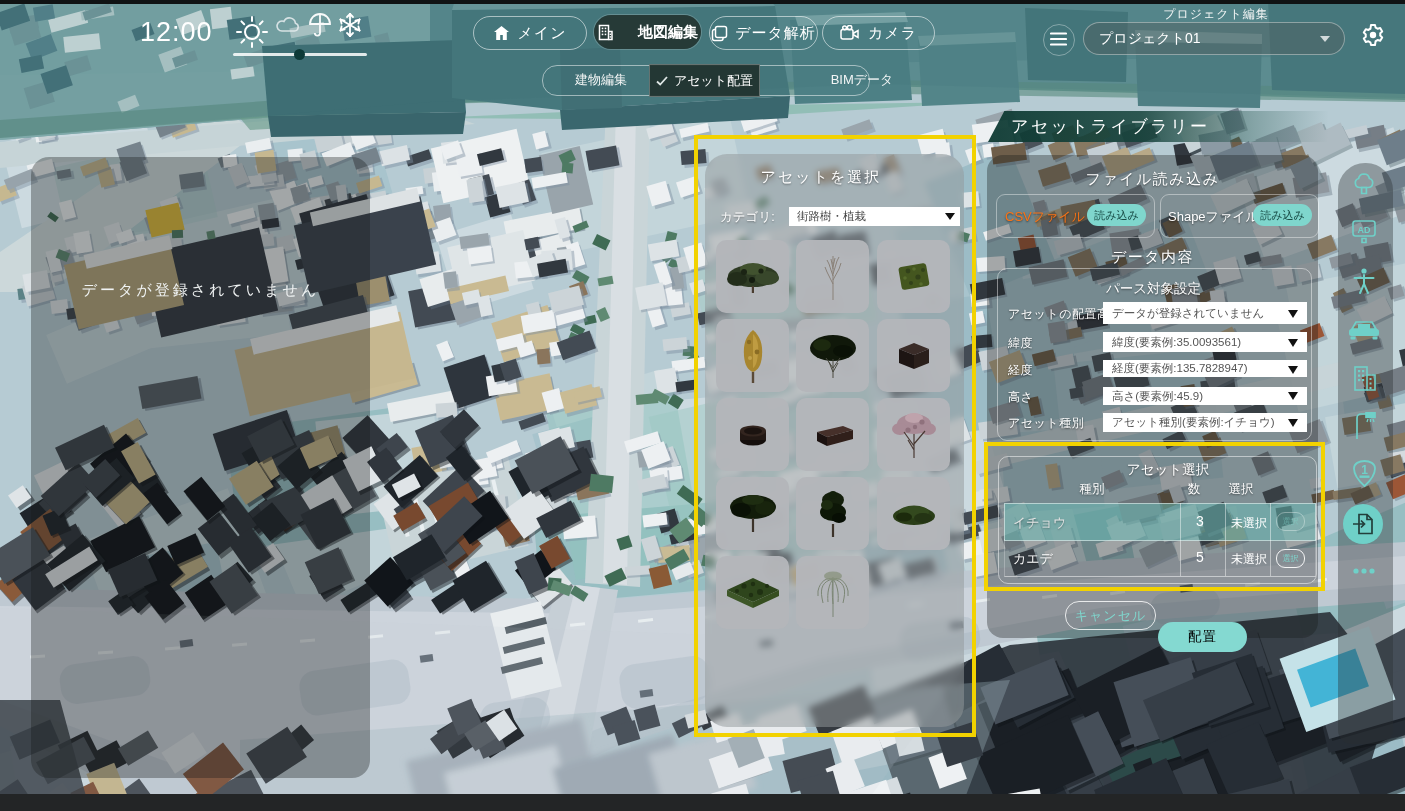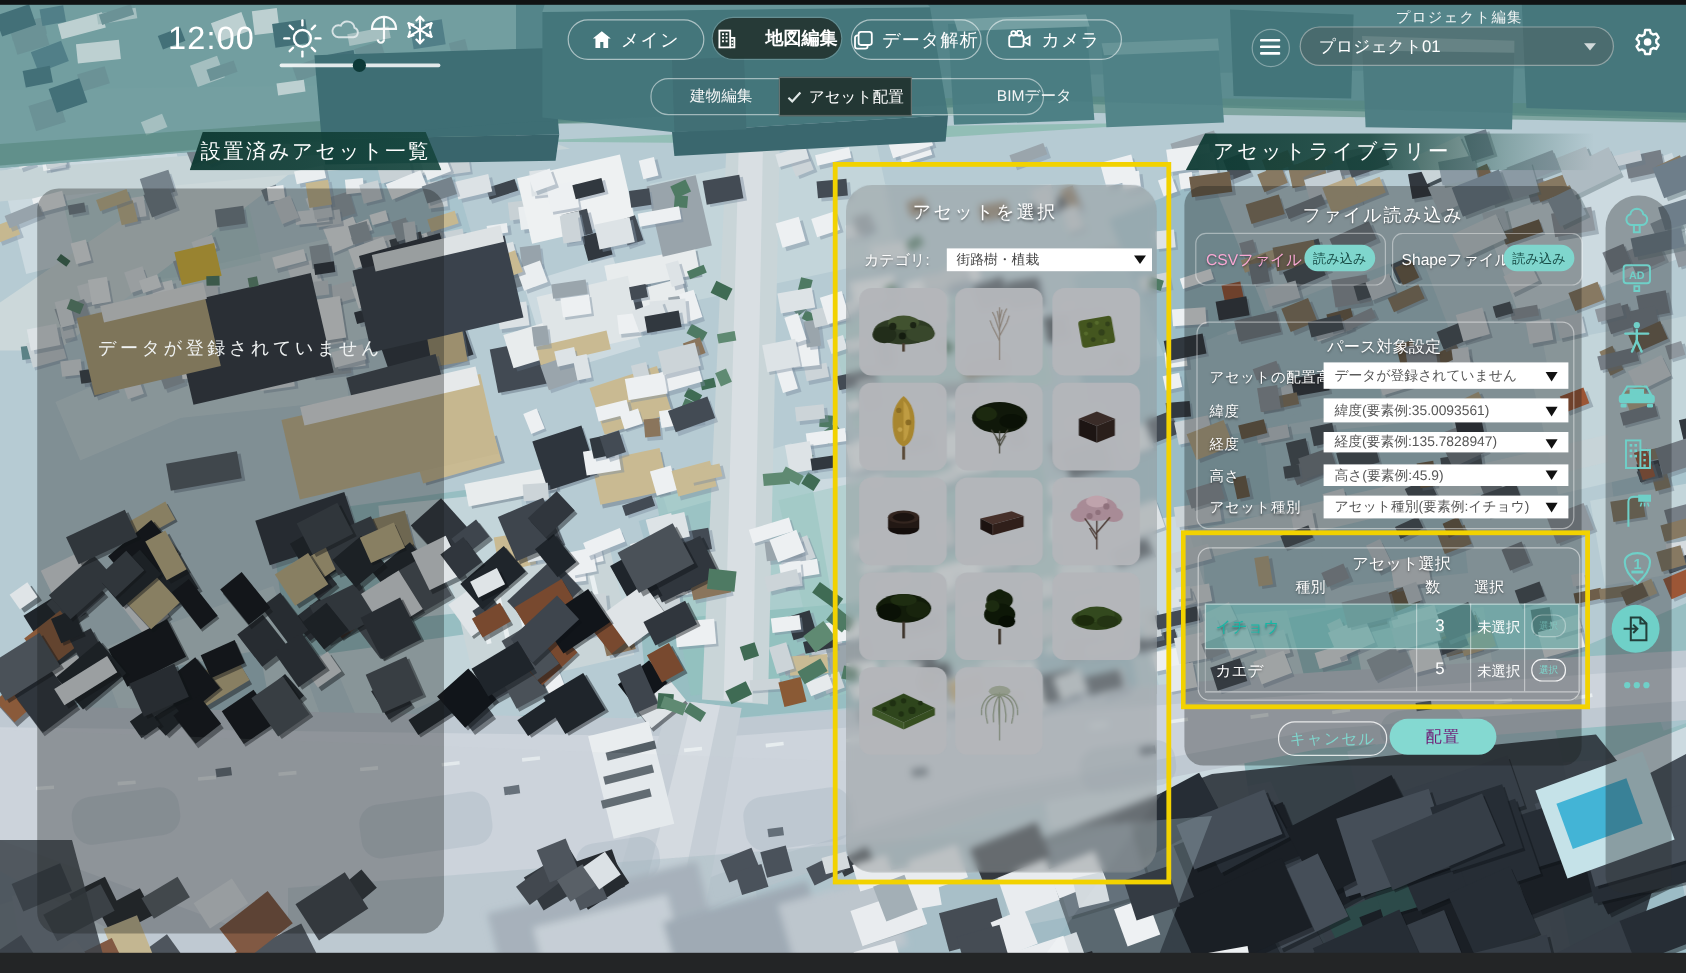--- a/index.html
+++ b/index.html
@@ -1924,21 +1924,20 @@
 <div style="position:absolute;left:1083px;top:22px;width:262px;height:33px;background:rgba(84,92,92,.42);border:1px solid rgba(200,210,210,.55);border-radius:17px;display:flex;align-items:center;color:#fff;font-size:14px;padding-left:15px;box-sizing:border-box">プロジェクト01</div>
 <div style="position:absolute;left:1320px;top:36px;width:0;height:0;border-left:5px solid transparent;border-right:5px solid transparent;border-top:6px solid rgba(255,255,255,.75)"></div>
 
 <svg style="position:absolute;left:1361px;top:23px" width="24" height="24" viewBox="0 0 24 24">
 <path fill="none" stroke="#fff" stroke-width="2" stroke-linejoin="round" d="M10 2 h4 l.6 2.6 a7.6 7.6 0 0 1 2 1.2 l2.6-.8 2 3.4 -2 1.8 a7.6 7.6 0 0 1 0 2.4 l2 1.8 -2 3.4 -2.6-.8 a7.6 7.6 0 0 1-2 1.2 L14 22 h-4 l-.6-2.6 a7.6 7.6 0 0 1-2-1.2 l-2.6.8 -2-3.4 2-1.8 a7.6 7.6 0 0 1 0-2.4 l-2-1.8 2-3.4 2.6.8 a7.6 7.6 0 0 1 2-1.2 z"></path>
 <circle cx="12" cy="12" r="3.2" fill="#fff"></circle>
     </svg>
 
 <div style="position:absolute;left:31px;top:157px;width:339px;height:621px;background:rgba(22,26,26,.34);border-radius:18px"></div>
 
-<div style="position:absolute;left:158px;top:110px;width:210px;height:32px;background:linear-gradient(100deg,rgba(13,56,49,.95),rgba(22,70,62,.9));clip-path:polygon(5.2% 0,93.7% 0,100% 100%,0 100%);display:flex;align-items:center;justify-content:center;color:#fff;font-size:17px;letter-spacing:2px">設置済みアセット一覧</div>
 
 <div style="position:absolute;left:31px;top:281px;width:339px;text-align:center;color:#f0f3f3;font-size:15px;letter-spacing:3px">データが登録されていません</div>
 
 <div style="position:absolute;left:694px;top:135px;width:282px;height:602px;border:4px solid #f2d200;box-sizing:border-box"></div>
 
 <div style="position:absolute;left:705px;top:154px;width:259px;height:573px;background:rgba(148,153,156,.52);border-radius:22px;-webkit-backdrop-filter:blur(3px);backdrop-filter:blur(3px)"></div>
 
 <div style="position:absolute;left:705px;top:168px;width:232px;text-align:center;color:#fff;font-size:15px;letter-spacing:2px;text-shadow:0 1px 2px rgba(0,0,0,.4)">アセットを選択</div>
 
 <div style="position:absolute;left:720px;top:209px;color:#fff;font-size:12.5px;text-shadow:0 1px 2px rgba(0,0,0,.4)">カテゴリ:</div>
@@ -2111,29 +2110,30 @@
       </svg>
     </div>
 
 <div style="position:absolute;left:987px;top:155px;width:331px;height:483px;background:rgba(22,26,26,.34);border-radius:16px"></div>
 
 <div style="position:absolute;left:987px;top:170px;width:331px;text-align:center;color:#fff;font-size:15px;letter-spacing:1.5px;text-shadow:0 1px 2px rgba(0,0,0,.5)">ファイル読み込み</div>
 
 <div style="position:absolute;left:988px;top:111px;width:340px;height:31px;background:linear-gradient(92deg,rgba(14,58,51,.95) 0%,rgba(20,66,58,.85) 45%,rgba(40,90,82,.35) 78%,rgba(60,110,100,0) 100%);clip-path:polygon(4.8% 0,100% 0,100% 100%,0 100%);display:flex;align-items:center;color:#fff;font-size:17px;letter-spacing:2.5px;padding-left:23px;box-sizing:border-box">アセットライブラリー</div>
 
 <div style="position:absolute;left:996px;top:194px;width:157px;height:42px;border:1px solid rgba(255,255,255,.4);border-radius:9px"></div>
-<div style="position:absolute;left:1005px;top:208px;color:#f9a8d4;font-size:13px;text-shadow:0 1px 2px rgba(0,0,0,.5)">CSVファイル</div>
+<div style="position:absolute;left:1005px;top:208px;color:#f97316;font-size:13px;text-shadow:0 1px 2px rgba(0,0,0,.5)">CSVファイル</div>
 
 <div style="position:absolute;left:1087px;top:204px;width:59px;height:22px;background:#7fd6cd;border-radius:11px;display:flex;align-items:center;justify-content:center;color:#174b45;font-size:11px">読み込み</div>
 
 <div style="position:absolute;left:1160px;top:194px;width:157px;height:42px;border:1px solid rgba(255,255,255,.4);border-radius:9px"></div>
 <div style="position:absolute;left:1168px;top:208px;color:#fff;font-size:13px;text-shadow:0 1px 2px rgba(0,0,0,.5)">Shapeファイル</div>
 
 <div style="position:absolute;left:1253px;top:204px;width:59px;height:22px;background:#7fd6cd;border-radius:11px;display:flex;align-items:center;justify-content:center;color:#174b45;font-size:11px">読み込み</div>
 
+<div style="position:absolute;left:987px;top:248px;width:331px;text-align:center;color:#fff;font-size:15px;letter-spacing:1.5px;text-shadow:0 1px 2px rgba(0,0,0,.5)">データ内容</div>
 
 <div style="position:absolute;left:997px;top:268px;width:313px;height:171px;border:1px solid rgba(255,255,255,.45);border-radius:10px"></div>
 <div style="position:absolute;left:997px;top:280px;width:313px;text-align:center;color:#fff;font-size:13.5px;text-shadow:0 1px 2px rgba(0,0,0,.5)">パース対象設定</div>
 
 <div class="flabel" style="left:1008px;top:306px">アセットの配置高さ</div>
 <div class="fsel" style="left:1103px;top:302px;height:22px">
       <span>データが登録されていません</span>
     </div>
 <div class="fcar" style="left:1288px;top:310px"></div>
 
@@ -2165,38 +2165,38 @@
 
 <div style="position:absolute;left:998px;top:456px;width:317px;height:126px;border:1px solid rgba(255,255,255,.5);border-radius:10px"></div>
 
 <div style="position:absolute;left:998px;top:461px;width:340px;text-align:center;color:#fff;font-size:13.5px;text-shadow:0 1px 2px rgba(0,0,0,.5)">アセット選択</div>
 
 <div style="position:absolute;left:1070px;top:481px;width:44px;text-align:center;color:#fff;font-size:12.5px;text-shadow:0 1px 2px rgba(0,0,0,.5)">種別</div>
 <div style="position:absolute;left:1186px;top:481px;width:16px;text-align:center;color:#fff;font-size:12.5px;text-shadow:0 1px 2px rgba(0,0,0,.5)">数</div>
 <div style="position:absolute;left:1227px;top:481px;width:28px;text-align:center;color:#fff;font-size:12.5px;text-shadow:0 1px 2px rgba(0,0,0,.5)">選択</div>
 
 <div style="position:absolute;left:1004px;top:503px;width:310px;height:36px;background:rgba(105,185,180,.55);border:1px solid rgba(255,255,255,.5)"></div>
-<div style="position:absolute;left:1013px;top:514px;color:#14b8a6;font-size:13px;text-shadow:0 1px 2px rgba(0,0,0,.4)">イチョウ</div>
+<div style="position:absolute;left:1013px;top:514px;color:#e5e5e5;font-size:13px;text-shadow:0 1px 2px rgba(0,0,0,.4)">イチョウ</div>
 <div style="position:absolute;left:1193px;top:513px;width:14px;text-align:center;color:#fff;font-size:14px">3</div>
 <div style="position:absolute;left:1231px;top:515px;color:#fff;font-size:12px">未選択</div>
 <div style="position:absolute;left:1276px;top:512px;width:27px;height:17px;border:1px solid rgba(255,255,255,.35);border-radius:9px;display:flex;align-items:center;justify-content:center;color:rgba(130,215,205,.5);font-size:8px">選択</div>
 
 <div style="position:absolute;left:1180px;top:503px;width:1px;height:73px;background:rgba(255,255,255,.45)"></div>
 <div style="position:absolute;left:1225px;top:503px;width:1px;height:73px;background:rgba(255,255,255,.45)"></div>
 <div style="position:absolute;left:1270px;top:503px;width:1px;height:73px;background:rgba(255,255,255,.45)"></div>
 
 <div style="position:absolute;left:1004px;top:539px;width:310px;height:37px;border-bottom:1px solid rgba(255,255,255,.5);border-left:1px solid rgba(255,255,255,.25);border-right:1px solid rgba(255,255,255,.25)"></div>
 <div style="position:absolute;left:1013px;top:550px;color:#fff;font-size:13px;text-shadow:0 1px 2px rgba(0,0,0,.4)">カエデ</div>
 <div style="position:absolute;left:1193px;top:549px;width:14px;text-align:center;color:#fff;font-size:14px">5</div>
 <div style="position:absolute;left:1231px;top:551px;color:#fff;font-size:12px">未選択</div>
 <div style="position:absolute;left:1276px;top:549px;width:27px;height:17px;border:1.5px solid rgba(255,255,255,.9);border-radius:9px;display:flex;align-items:center;justify-content:center;color:#7fd6cd;font-size:8px">選択</div>
 
 <div style="position:absolute;left:1065px;top:601px;width:89px;height:27px;border:1.5px solid rgba(255,255,255,.8);border-radius:14px;display:flex;align-items:center;justify-content:center;color:#7fd6cd;font-size:13px;letter-spacing:1px">キャンセル</div>
 
-<div style="position:absolute;left:1158px;top:599px;width:89px;height:30px;background:#84d9d1;border-radius:15px;display:flex;align-items:center;justify-content:center;color:#701a75;font-size:13.5px;letter-spacing:1px">配置</div>
+<div style="position:absolute;left:1158px;top:622px;width:89px;height:30px;background:#84d9d1;border-radius:15px;display:flex;align-items:center;justify-content:center;color:#000000;font-size:13.5px;letter-spacing:1px">配置</div>
 
 <div style="position:absolute;left:1338px;top:163px;width:55px;height:581px;background:rgba(42,48,50,.38);border-radius:27px 27px 14px 14px"></div>
 
 <svg style="position:absolute;left:1352px;top:172px" width="24" height="27" viewBox="0 0 24 27">
       <g fill="none" stroke="#6fd0c8" stroke-width="1.7">
         <path d="M12 2 a5.5 5.5 0 0 1 5.4 4.5 a4.6 4.6 0 0 1-1.4 9 h-8 a4.6 4.6 0 0 1-1.4-9 A5.5 5.5 0 0 1 12 2 z"></path>
         <path d="M9.6 15.5 h4.8 v6 h-4.8 z"></path>
       </g>
     </svg>
 

